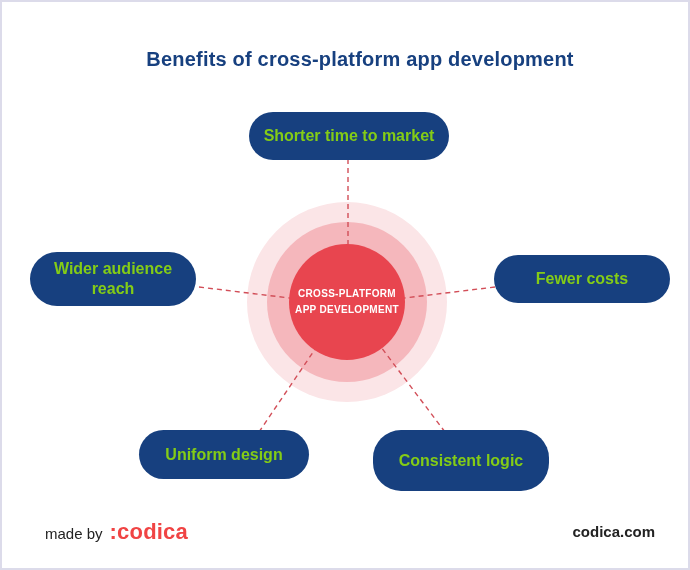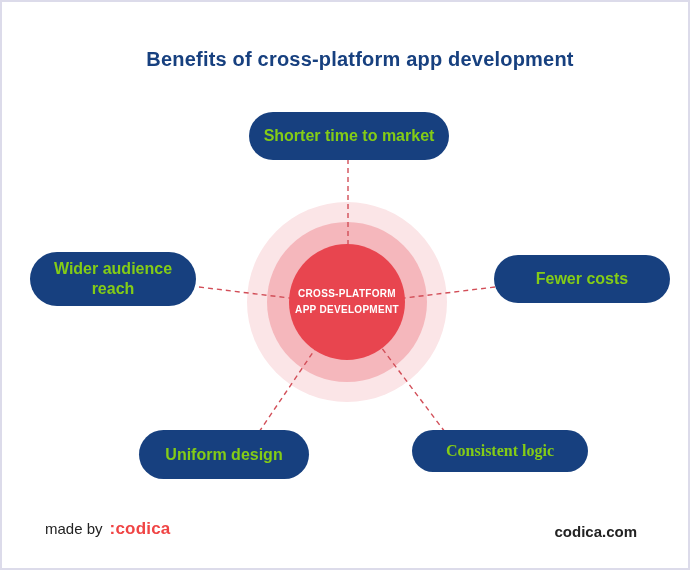--- a/index.html
+++ b/index.html
@@ -87,43 +87,43 @@
     z-index: 5;
     color: #84cc16;
     font-size: 16px;
     font-weight: 600;
     line-height: 1.25;
   }
   .pill-top    { left: 247px; top: 110px; width: 200px; height: 48px; }
   .pill-left   { left:  28px; top: 250px; width: 166px; height: 54px; padding: 12px 14px; box-sizing: border-box; }
   .pill-right  { left: 492px; top: 253px; width: 176px; height: 48px; }
   .pill-bl     { left: 137px; top: 428px; width: 170px; height: 49px; }
-  .pill-br     { left: 410px; top: 428px; width: 176px; height: 42px; font-family: Liberation Serif, serif; }
+  .pill-br     { left: 371px; top: 428px; width: 176px; height: 61px; }
   .footer-left {
     position: absolute;
     left: 43px; top: 517px;
     display: flex;
     align-items: baseline;
     gap: 7px;
     text-align: right;
   }
   .made-by-text {
     font-size: 15px;
     font-weight: 500;
     color: var(--text-dark);
   }
   .brand-logo {
-    font-size: 17px;
+    font-size: 22px;
     font-weight: 800;
     letter-spacing: 0.2px;
     color: var(--brand-red);
   }
   .footer-right {
     position: absolute;
-    right: 51px; top: 521px;
+    right: 33px; top: 521px;
     font-size: 15px;
     font-weight: 600;
     color: var(--text-dark);
   }
 </style>
 </head>
 <body>
 
 <div class="canvas">
 

